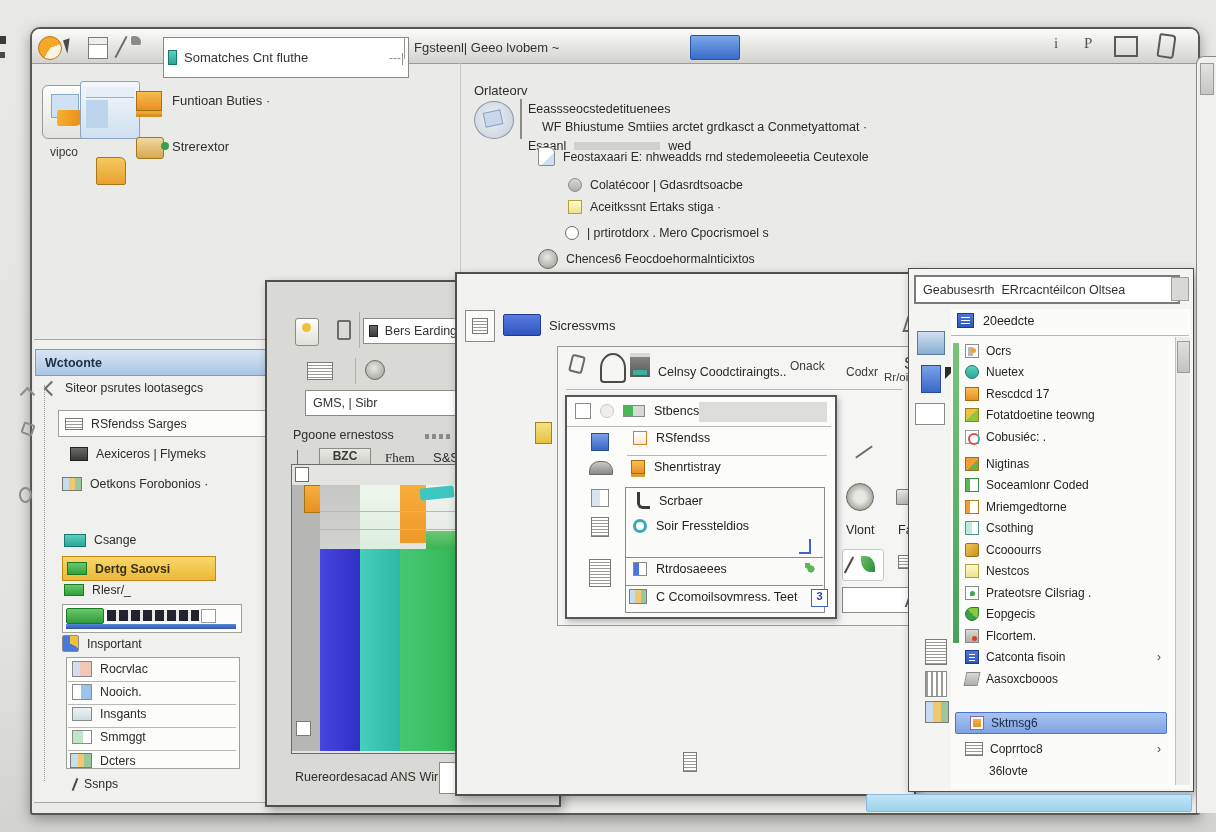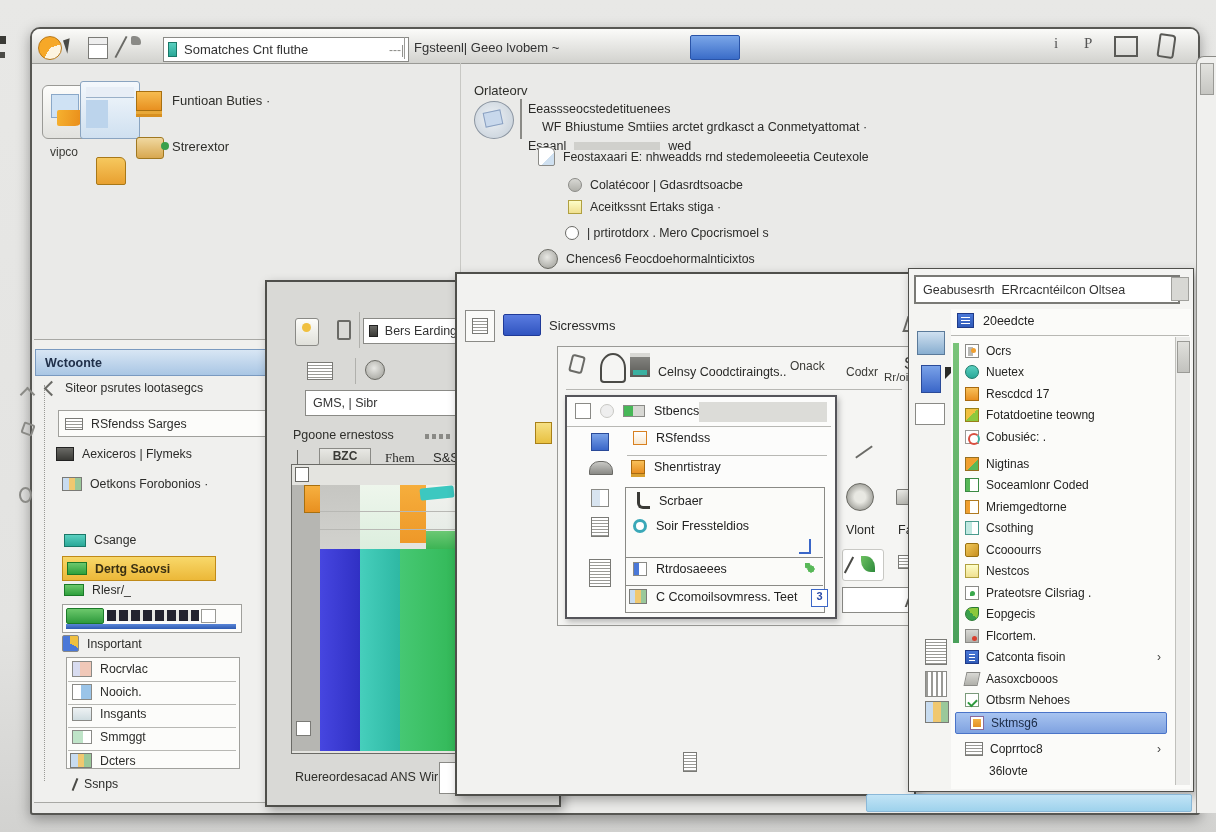--- a/index.html
+++ b/index.html
@@ -17,21 +17,21 @@
     background:#eaeae8;border:2px solid #575753;border-radius:10px 10px 3px 3px;
     box-shadow:0 4px 14px rgba(0,0,0,.35);
   }
   .titlebar{
     left:0;top:0;right:0;height:34px;
     background:linear-gradient(#fbfbf9,#d2d2ce);
     border-bottom:1px solid #9a9a96;border-radius:8px 8px 0 0;
   }
   .tb-field{
     left:131px;top:8px;width:236px;height:23px;background:#fff;
-    border:1px solid #8a8a86;display:flex;align-items:center;gap:5px;padding:0 4px;
+    border:1px solid #8a8a86;display:flex;align-items:center;gap:5px;padding:8px 4px;
   }
   .tb-field input{border:0;outline:0;font:13px "Liberation Sans",sans-serif;color:#333;width:170px;background:transparent}
   .winglyph{font:15px "Liberation Serif",serif;color:#555}
   
   .ic{display:inline-block;width:14px;height:14px;border:1px solid #8a8a86;background:#fff;vertical-align:middle;box-sizing:border-box}
   .ic-orange{background:linear-gradient(#f8c05a,#e88f20);border-color:#a86a10}
   .ic-orangesplit{background:linear-gradient(135deg,#f0a030 55%,#58b858 55%);border-color:#987020}
   .ic-teal{background:linear-gradient(#5ad0c0,#2aa898);border-color:#1a7868}
   .ic-tealtable{background:linear-gradient(90deg,#bfe8e0 50%,#fff 50%);border-color:#4a9a8c}
   .ic-green{background:linear-gradient(#6cc86c,#2ea03c);border-color:#1a7a28}
@@ -170,21 +170,21 @@
   <div class="abs" style="left:-13px;top:458px;width:9px;height:12px;border:2px solid #8a8a86;border-radius:50%"></div>
 
   <div class="abs wrow" style="left:14px;top:352px">
     <span class="ic" style="border:none;background:transparent;border-left:2px solid #6a6a66;border-bottom:2px solid #6a6a66;transform:rotate(45deg);width:11px;height:11px"></span>
     <span class="lbl">Siteor psrutes lootasegcs</span>
   </div>
   <div class="abs wrow boxrow" style="left:26px;top:381px;width:212px;height:25px;padding-left:6px">
     <span class="ic ic-stripes" style="width:18px;height:12px"></span>
     <span class="lbl">RSfendss Sarges</span>
   </div>
-  <div class="abs wrow" style="left:24px;top:418px">
+  <div class="abs wrow" style="left:38px;top:418px">
     <span class="ic ic-dark" style="width:18px;height:14px"></span>
     <span class="lbl">Aexiceros | Flymeks</span>
   </div>
   <div class="abs wrow" style="left:30px;top:448px">
     <span class="ic ic-grid" style="width:20px;height:14px"></span>
     <span class="lbl">Oetkons Forobonios ·</span>
   </div>
   <div class="abs wrow" style="left:32px;top:504px">
     <span class="ic ic-teal" style="width:22px;height:13px"></span>
     <span class="lbl">Csange</span>
@@ -475,24 +475,20 @@
       </div>
     <div class="trow" style="top:338px">
         <span class="ic ic-bluelist"></span>
         <span class="lbl">Catconta fisoin</span>
         <span class="sub">›</span>
       </div>
     <div class="trow" style="top:360px">
         <span class="ic ic-gray" style="transform:skewX(-12deg)"></span>
         <span class="lbl">Aasoxcbooos</span>
       </div>
-    <div class="trow" style="top:381px">
-        <span class="ic ic-check"></span>
-        <span class="lbl">Otbsrm Nehoes</span>
-      </div>
     <div class="trow tsel" style="top:403px;left:4px">
         <span class="ic ic-gear"></span>
         <span class="lbl" style="font-weight:normal;color:#1a2a46">Sktmsg6</span>
       </div>
     <div class="trow" style="top:430px">
         <span class="ic ic-stripes" style="width:18px"></span>
         <span class="lbl">Coprrtoc8</span>
         <span class="sub">›</span>
       </div>
     <div class="trow" style="top:452px;padding-left:38px">

